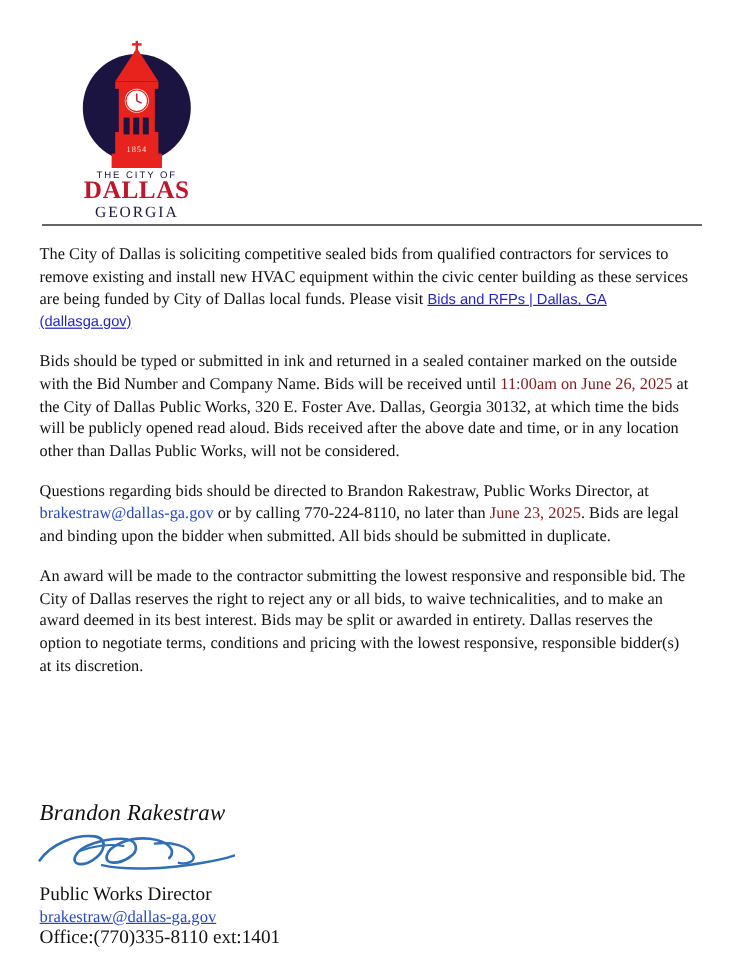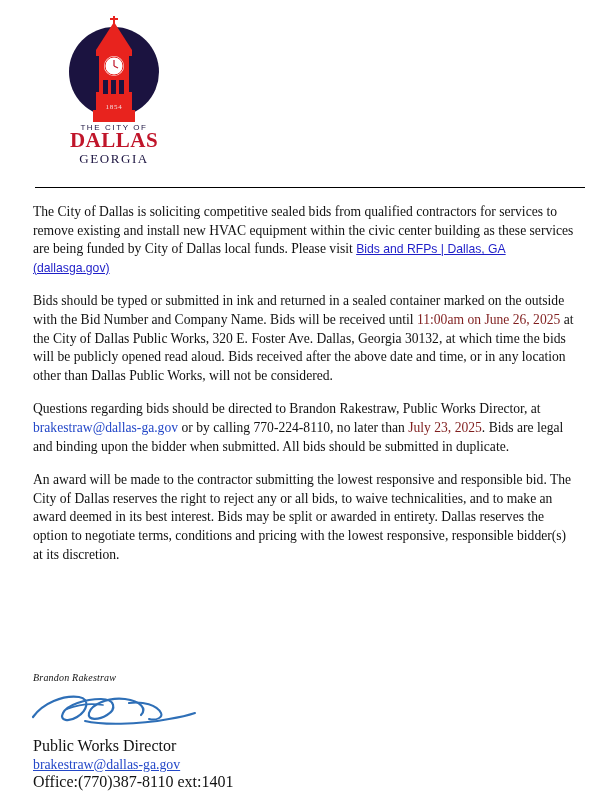--- a/index.html
+++ b/index.html
@@ -25,21 +25,21 @@
 
   
   .header {
     position: relative;
     height: 172px;
   }
 
   .logo {
     position: absolute;
     left: 62px;
-    top: 14px;
+    top: 32px;
     width: 104px;
     height: 152px;
   }
   .logo svg { display: block; }
 
   .title-block {
     position: absolute;
     left: 170px;
     top: 62px;
     width: 420px;
@@ -114,21 +114,21 @@
 
   
   .sig-block {
     position: absolute;
     left: 33px;
     top: 668px;
     width: 320px;
   }
   .sig-name {
     font-style: italic;
-    font-size: 10px;
+    font-size: 19px;
     line-height: 19px;
     color: #111111;
     letter-spacing: 0.2px;
   }
   .sig-image {
     width: 180px;
     height: 42px;
     margin: 4px 0 4px -4px;
   }
   .sig-image svg { display: block; }
@@ -192,21 +192,21 @@
   </div>
 
   <div class="rule"></div>
 
   <div class="body-area">
 
     <p class="para"><span>The City of Dallas is soliciting competitive sealed bids from qualified contractors for services to remove existing and install new HVAC equipment within the civic center building as these services are being funded by City of Dallas local funds. Please visit </span><a class="link-sans" href="#">Bids and RFPs | Dallas, GA (dallasga.gov)</a></p>
 
     <p class="para"><span>Bids should be typed or submitted in ink and returned in a sealed container marked on the outside with the Bid Number and Company Name. Bids will be received until </span><span class="red">11:00am on June 26, 2025</span><span> at the City of Dallas Public Works, 320 E. Foster Ave. Dallas, Georgia 30132, at which time the bids will be publicly opened read aloud. Bids received after the above date and time, or in any location other than Dallas Public Works, will not be considered.</span></p>
 
-    <p class="para"><span>Questions regarding bids should be directed to Brandon Rakestraw, Public Works Director, at </span><a class="email-blue" href="#">brakestraw@dallas-ga.gov</a><span> or by calling 770-224-8110, no later than </span><span class="red">July 23, 2025</span><span>. Bids are legal and binding upon the bidder when submitted. All bids should be submitted in duplicate.</span></p>
+    <p class="para"><span>Questions regarding bids should be directed to Brandon Rakestraw, Public Works Director, at </span><a class="email-blue" href="#">brakestraw@dallas-ga.gov</a><span> or by calling 770-224-8110, no later than </span><span class="red">June 23, 2025</span><span>. Bids are legal and binding upon the bidder when submitted. All bids should be submitted in duplicate.</span></p>
 
 
     <p class="para">An award will be made to the contractor submitting the lowest responsive and responsible bid. The City of Dallas reserves the right to reject any or all bids, to waive technicalities, and to make an award deemed in its best interest. Bids may be split or awarded in entirety. Dallas reserves the option to negotiate terms, conditions and pricing with the lowest responsive, responsible bidder(s) at its discretion.</p>
 
   </div>
 
   <div class="sig-block">
 
     <div class="sig-name">Brandon Rakestraw</div>
 
@@ -218,16 +218,16 @@
                    C62 14, 78 6, 96 8 C112 10, 118 18, 112 24" stroke-width="2.2"></path>
           <path d="M38 18 C48 14, 62 12, 74 14" stroke-width="1.6"></path>
           <path d="M56 30 C72 34, 108 34, 140 28 C152 26, 160 24, 166 22" stroke-width="2"></path>
           <path d="M100 12 C114 10, 128 14, 132 22 C134 26, 128 30, 120 28" stroke-width="2"></path>
         </g>
       </svg>
     </div>
 
     <div class="sig-line">Public Works Director</div>
     <a class="sig-email" href="#">brakestraw@dallas-ga.gov</a>
-    <div class="sig-line">Office:(770)387-8110 ext:1401</div>
+    <div class="sig-line">Office:(770)335-8110 ext:1401</div>
   </div>
 
 </div>
 
 </body></html>

